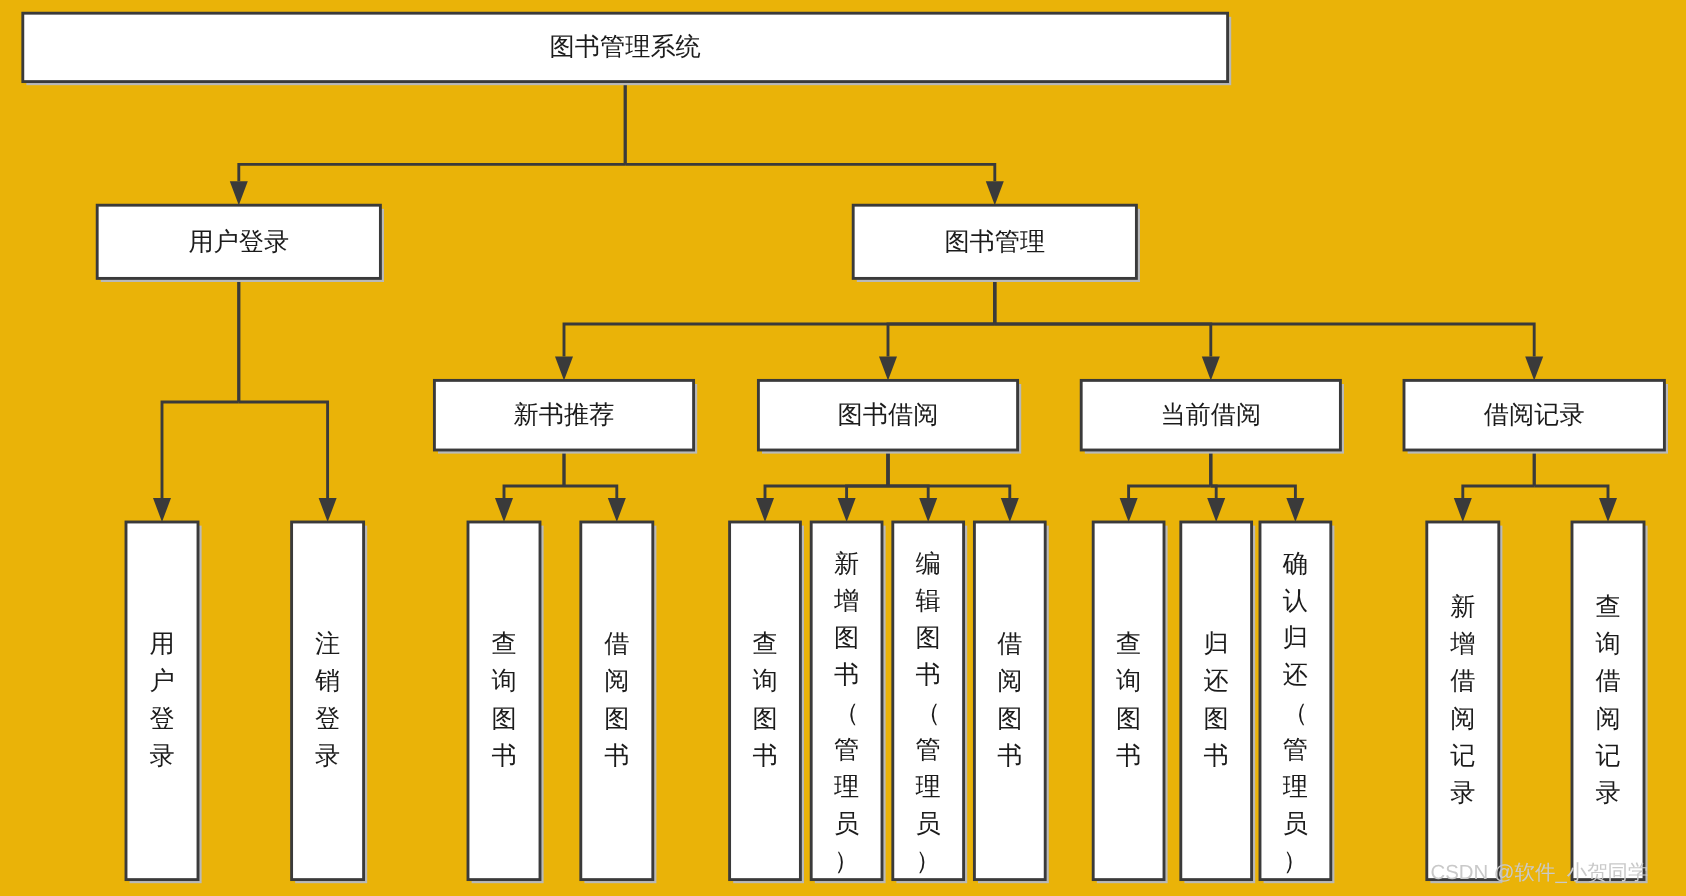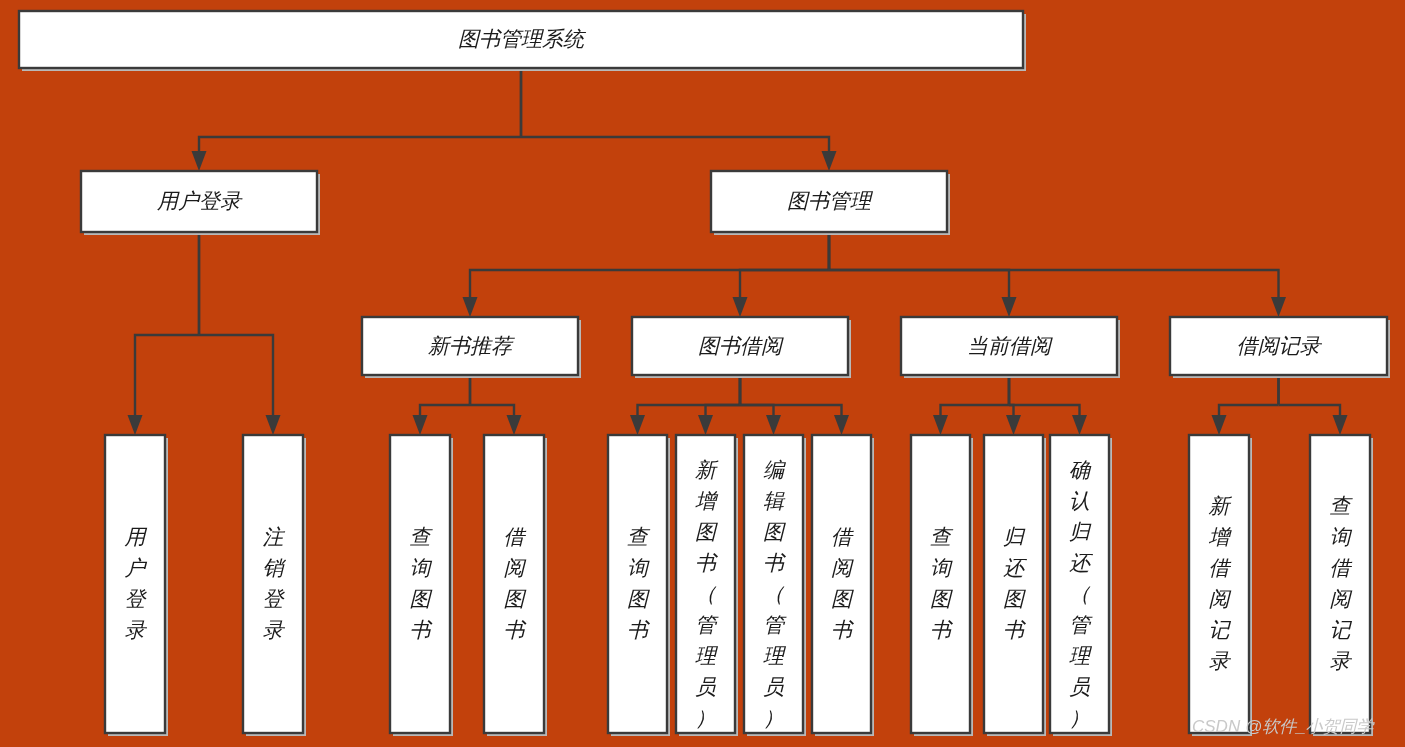--- a/index.html
+++ b/index.html
@@ -12,22 +12,21 @@
     width: 1405px;
     height: 747px;
     font-family: "Liberation Sans", "DejaVu Sans", sans-serif;
     overflow: hidden;
     position: relative;
   }
   #diagram-root {
     position: relative;
     width: 1405px;
     height: 747px;
-    background: #c2410c;
-    font-style: italic;
+    background: #eab308;
   }
   svg.diagram-canvas {
     position: absolute;
     left: 0;
     top: 0;
     width: 1405px;
     height: 747px;
     display: block;
   }
   .node-box {

